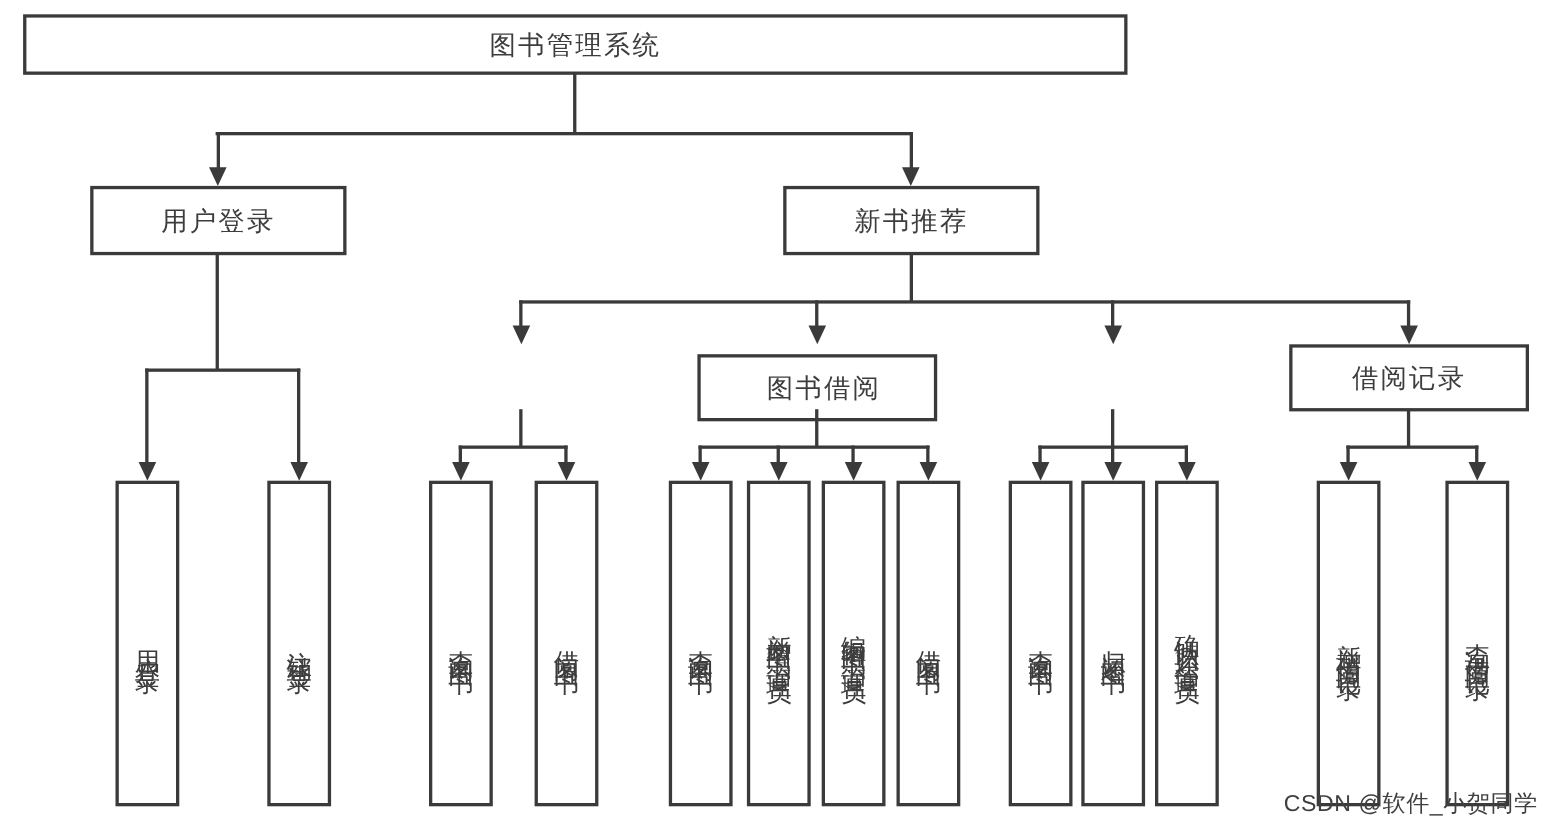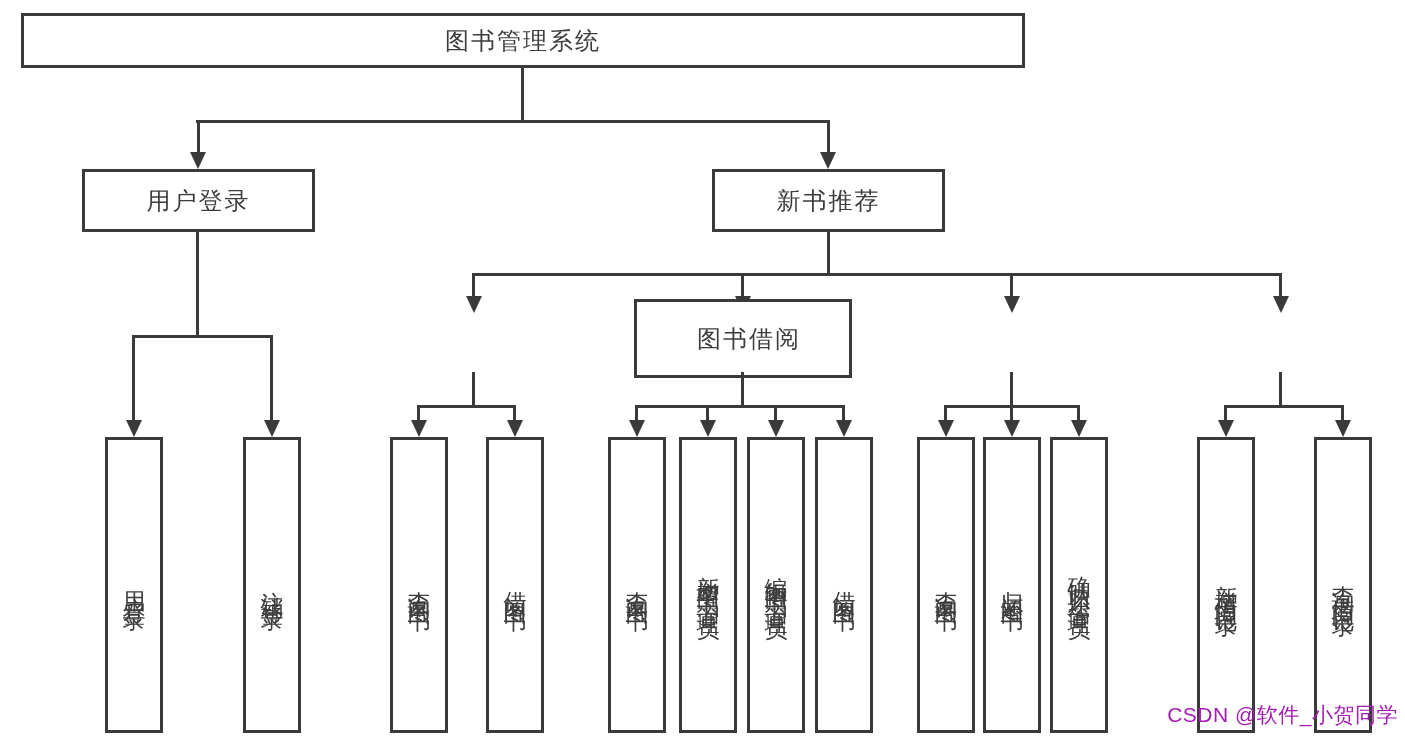--- a/index.html
+++ b/index.html
@@ -19,22 +19,22 @@
     font-size:23px; letter-spacing:6px; line-height:1; color:#3d3d3d;
   }
   .vl { position:absolute; width:3px; background:#3a3a3a; }
   .hl { position:absolute; height:3px; background:#3a3a3a; }
   .ar {
     position:absolute; width:0; height:0;
     border-left:8px solid transparent; border-right:8px solid transparent;
     border-top:17px solid #3a3a3a;
   }
   .watermark {
-    position:absolute; right:7px; bottom:18px;
-    font-size:21px; color:#a21caf; letter-spacing:0.5px;
+    position:absolute; right:7px; bottom:3px;
+    font-size:21px; color:#404040; letter-spacing:0.5px;
   }
 </style>
 </head>
 <body>
 
 <div id="canvas">
 
   <div class="node hnode" style="left:21px; top:13px; width:1004px; height:55px;">
     <span>图书管理系统</span>
   </div>
@@ -64,22 +64,25 @@
   <div class="hl" style="left:472px; top:273px; width:810px;"></div>
   <div class="vl" style="left:472px; top:273px; height:26px;"></div>
   <div class="ar" style="left:466px; top:296px;"></div>
   <div class="vl" style="left:741px; top:273px; height:26px;"></div>
   <div class="ar" style="left:735px; top:296px;"></div>
   <div class="vl" style="left:1010px; top:273px; height:26px;"></div>
   <div class="ar" style="left:1004px; top:296px;"></div>
   <div class="vl" style="left:1279px; top:273px; height:26px;"></div>
   <div class="ar" style="left:1273px; top:296px;"></div>
 
-  <div class="node hnode" style="left:634px; top:299px; width:218px; height:79px;padding-left:12px;">
+  <div class="node hnode" style="left:634px; top:322px; width:218px; height:61px;padding-left:12px;">
     <span>图书借阅</span>
+  </div>
+  <div class="node hnode" style="left:1172px; top:313px; width:218px; height:61px;">
+    <span>借阅记录</span>
   </div>
 
   <div class="vl" style="left:472px; top:372px; height:35px;"></div>
   <div class="vl" style="left:741px; top:372px; height:35px;"></div>
   <div class="vl" style="left:1010px; top:372px; height:35px;"></div>
   <div class="vl" style="left:1279px; top:372px; height:35px;"></div>
 
   <div class="hl" style="left:417px; top:405px; width:99px;"></div>
   <div class="hl" style="left:635px; top:405px; width:210px;"></div>
   <div class="hl" style="left:944px; top:405px; width:136px;"></div>

